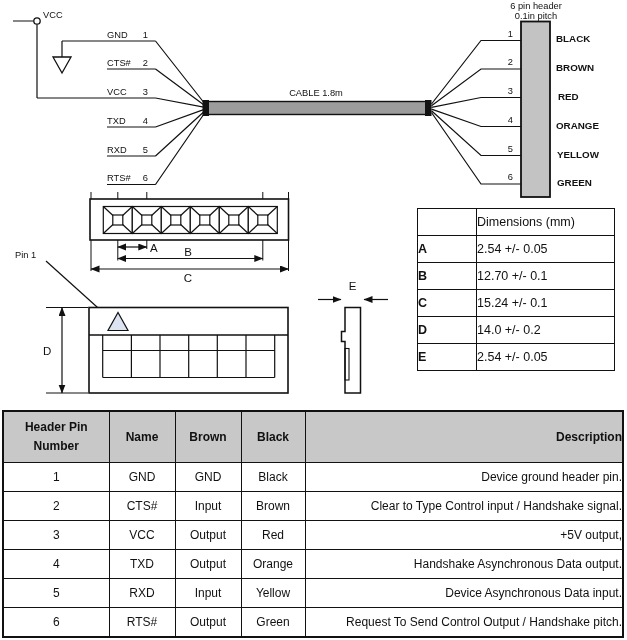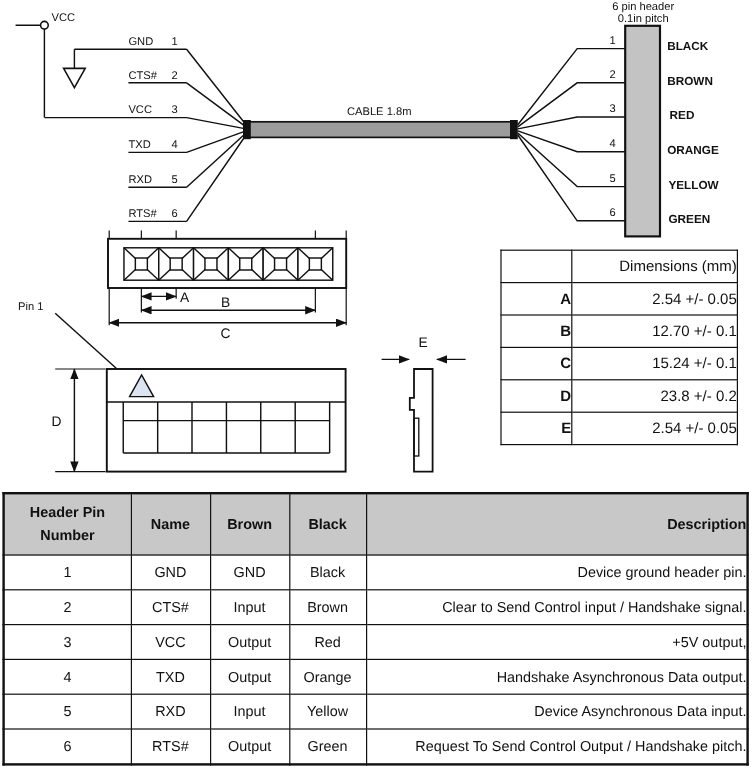--- a/index.html
+++ b/index.html
@@ -9,21 +9,21 @@
   }
   svg{position:absolute;left:0;top:0;}
   svg text{fill:#111;font-family:"Liberation Sans",sans-serif;}
   .t9{font-size:9.3px;}
   .t9b{font-size:9.8px;font-weight:bold;}
   .t11{font-size:11.5px;}
   
   table{border-collapse:collapse;table-layout:fixed;}
   .dims{
     position:absolute;left:417px;top:208px;width:197px;
-    font-size:12.5px;text-align:right;
+    font-size:12.5px;text-align:left;
   }
   .dims td,.dims th{border:1.7px solid #111;height:26px;padding:0;font-weight:normal;}
   .dims .dl{font-weight:bold;}
   
   .pins{
     position:absolute;left:2px;top:410px;width:620px;
     font-size:12px;text-align:center;
   }
   .pins td,.pins th{border:1.7px solid #111;padding:0;white-space:nowrap;}
   .pins th{height:50px;background:#C8C8C8;font-weight:bold;}
@@ -161,21 +161,21 @@
     <tr>
       <td class="dl">B</td>
       <td>12.70 +/- 0.1</td>
     </tr>
     <tr>
       <td class="dl">C</td>
       <td>15.24 +/- 0.1</td>
     </tr>
     <tr>
       <td class="dl">D</td>
-      <td>23.8 +/- 0.2</td>
+      <td>14.0 +/- 0.2</td>
     </tr>
     <tr>
       <td class="dl">E</td>
       <td>2.54 +/- 0.05</td>
     </tr>
   </tbody>
     </table>
 
   <table class="pins">
     <colgroup>
@@ -198,21 +198,21 @@
       <td>GND</td>
       <td>GND</td>
       <td>Black</td>
       <td class="desc">Device ground header pin.</td>
     </tr>
     <tr>
       <td>2</td>
       <td>CTS#</td>
       <td>Input</td>
       <td>Brown</td>
-      <td class="desc">Clear to Send Control input / Handshake signal.</td>
+      <td class="desc">Clear to Type Control input / Handshake signal.</td>
     </tr>
     <tr>
       <td>3</td>
       <td>VCC</td>
       <td>Output</td>
       <td>Red</td>
       <td class="desc">+5V output,</td>
     </tr>
     <tr>
       <td>4</td>

